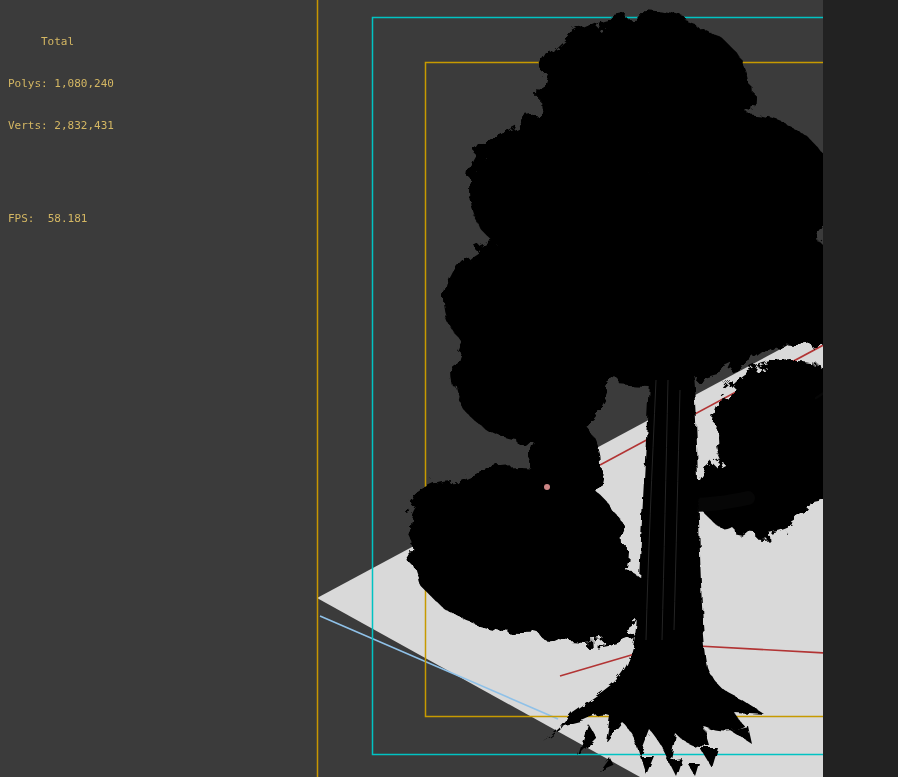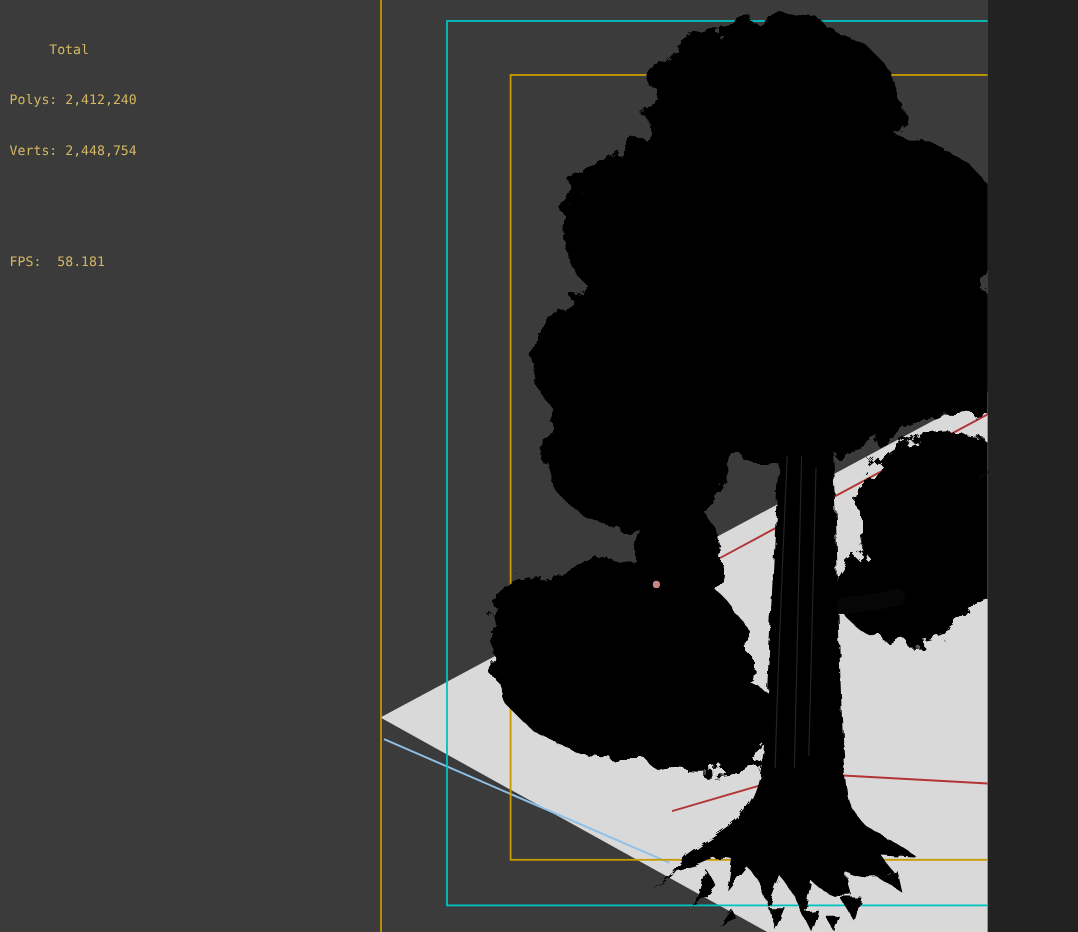--- a/index.html
+++ b/index.html
@@ -130,19 +130,19 @@
         <path d="M 610,758 L 600,772 L 614,766 Z"></path>
         <path d="M 688,764 L 696,777 L 700,764 Z"></path>
       </g>
 
       <circle cx="547" cy="487" r="3" fill="#cc8585"></circle>
     </g>
   </svg>
 
   <div class="stats">
     <div class="stat-line total-indent">Total</div>
-    <div class="stat-line">Polys: 2,412,240</div>
-    <div class="stat-line">Verts: 2,448,754</div>
+    <div class="stat-line">Polys: 1,080,240</div>
+    <div class="stat-line">Verts: 2,832,431</div>
     <div class="stat-spacer"></div>
     <div class="stat-line">FPS:  58.181</div>
   </div>
 
 </div>
 
 </body></html>

